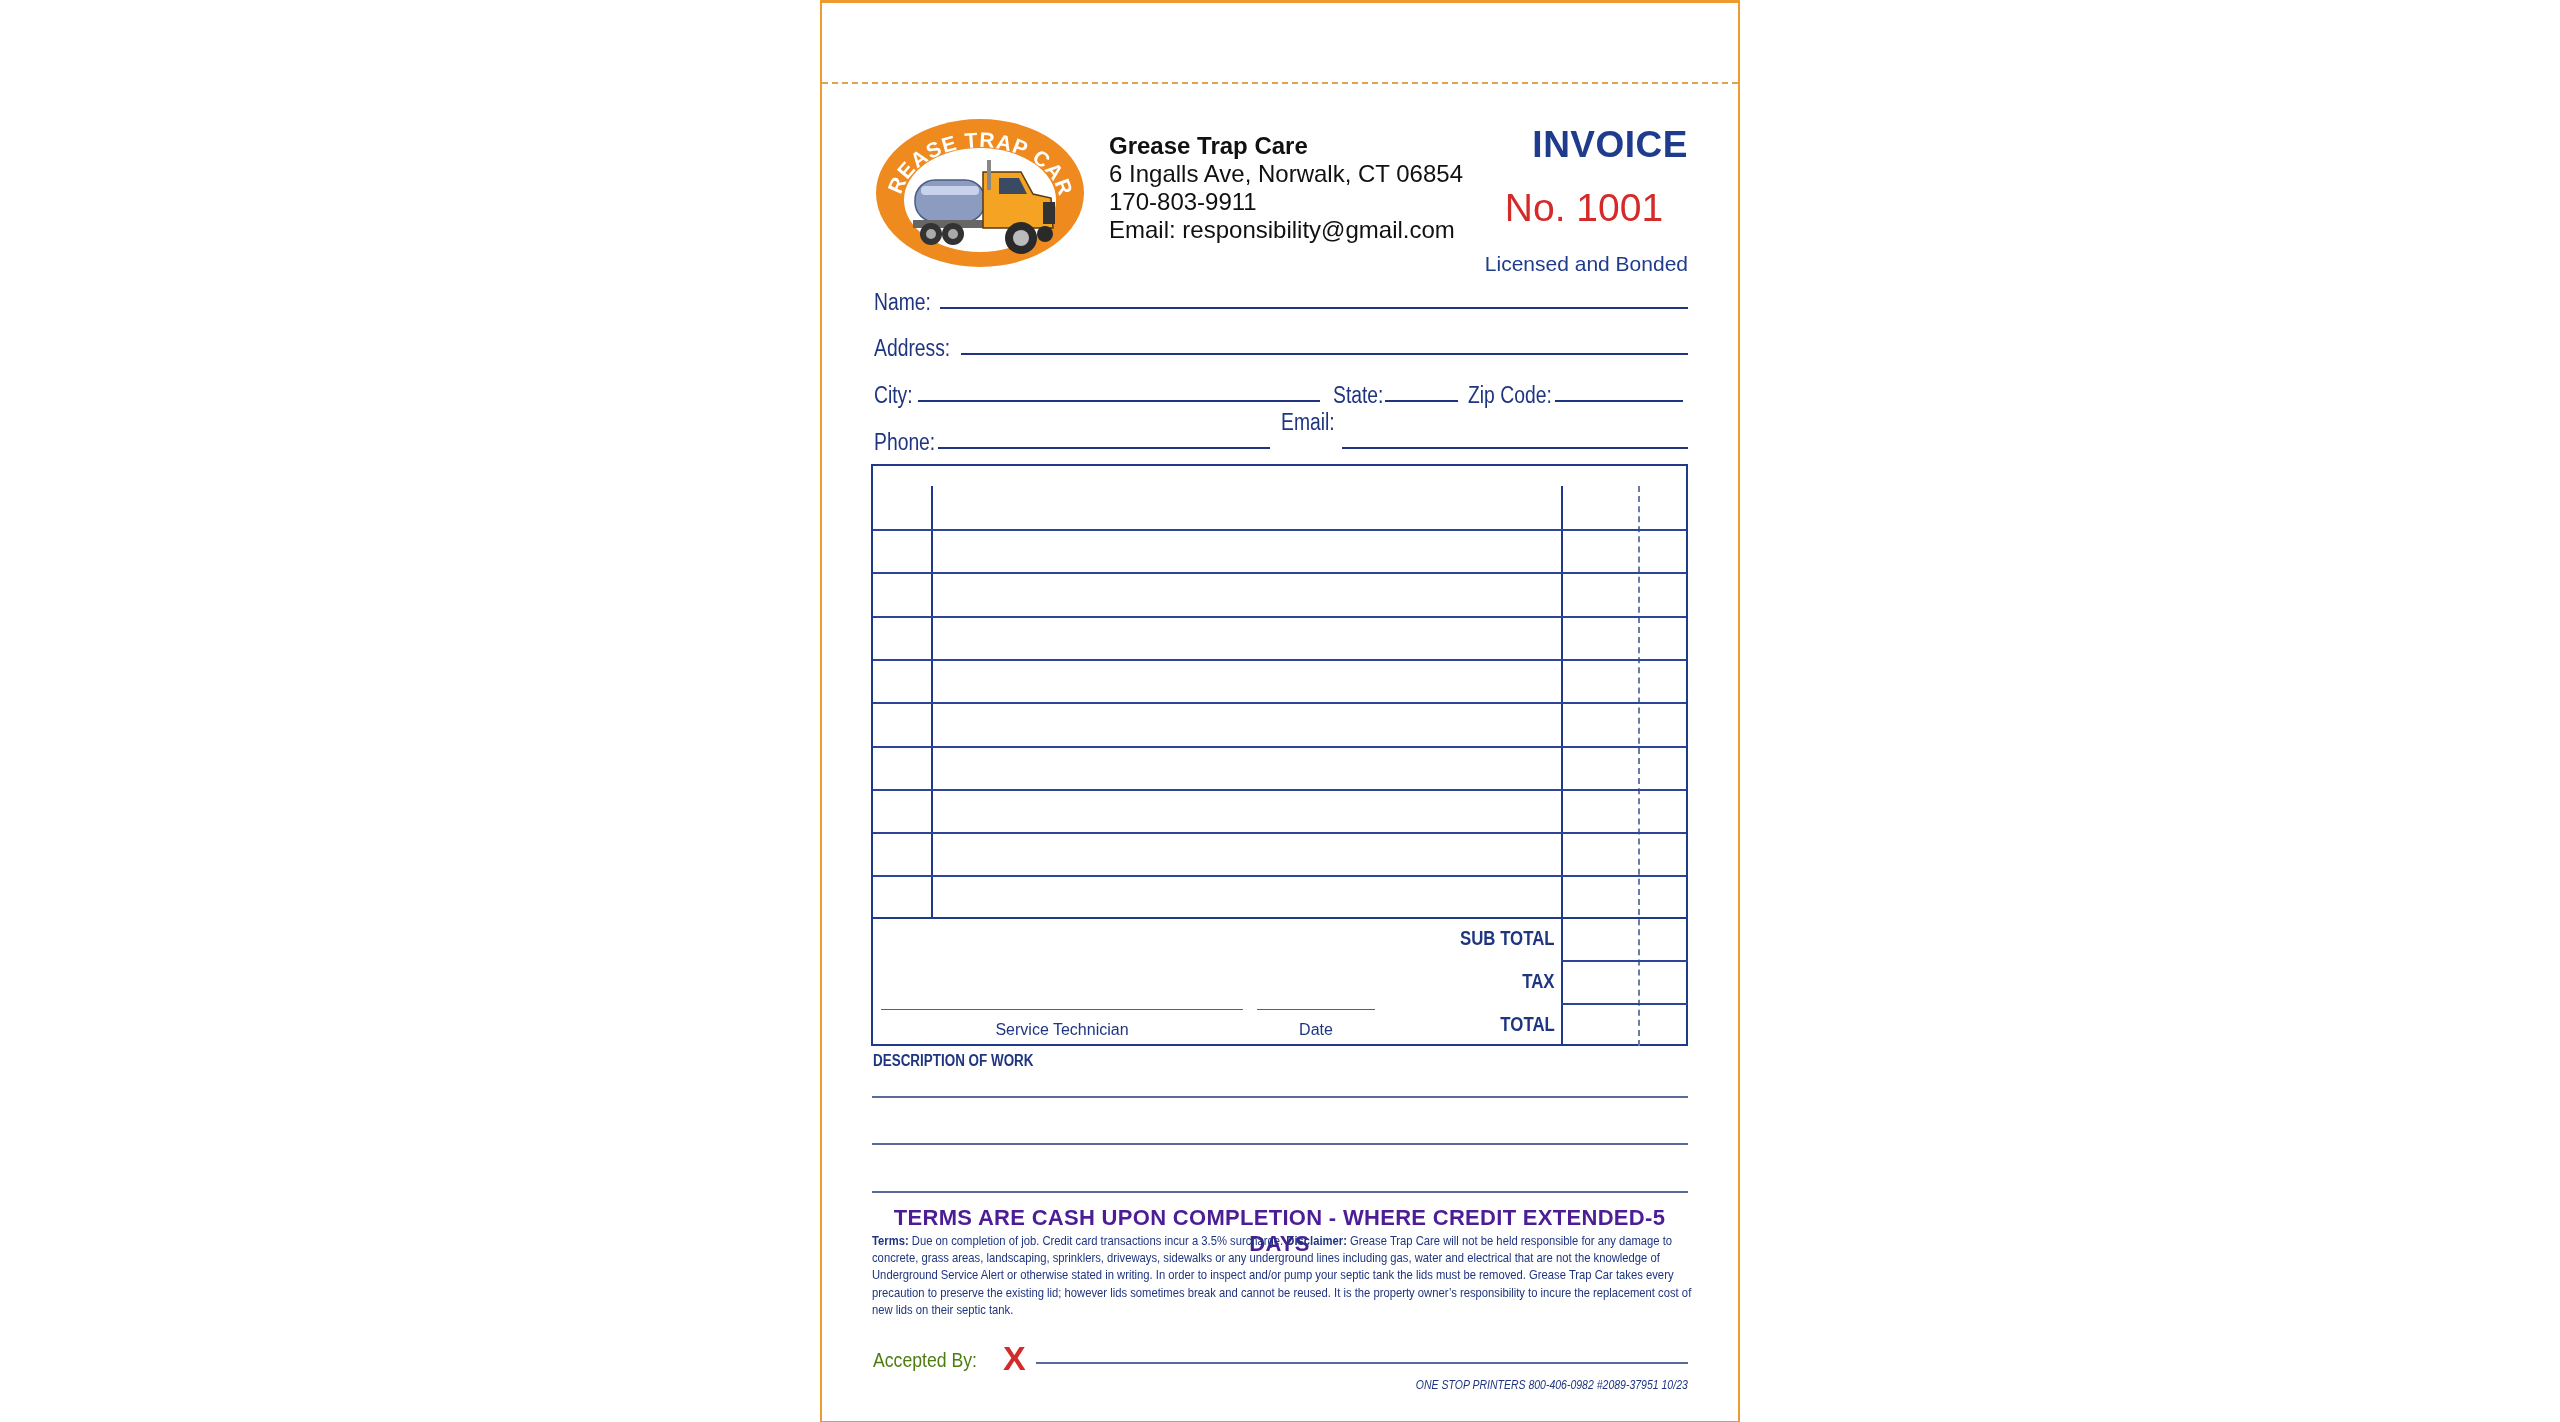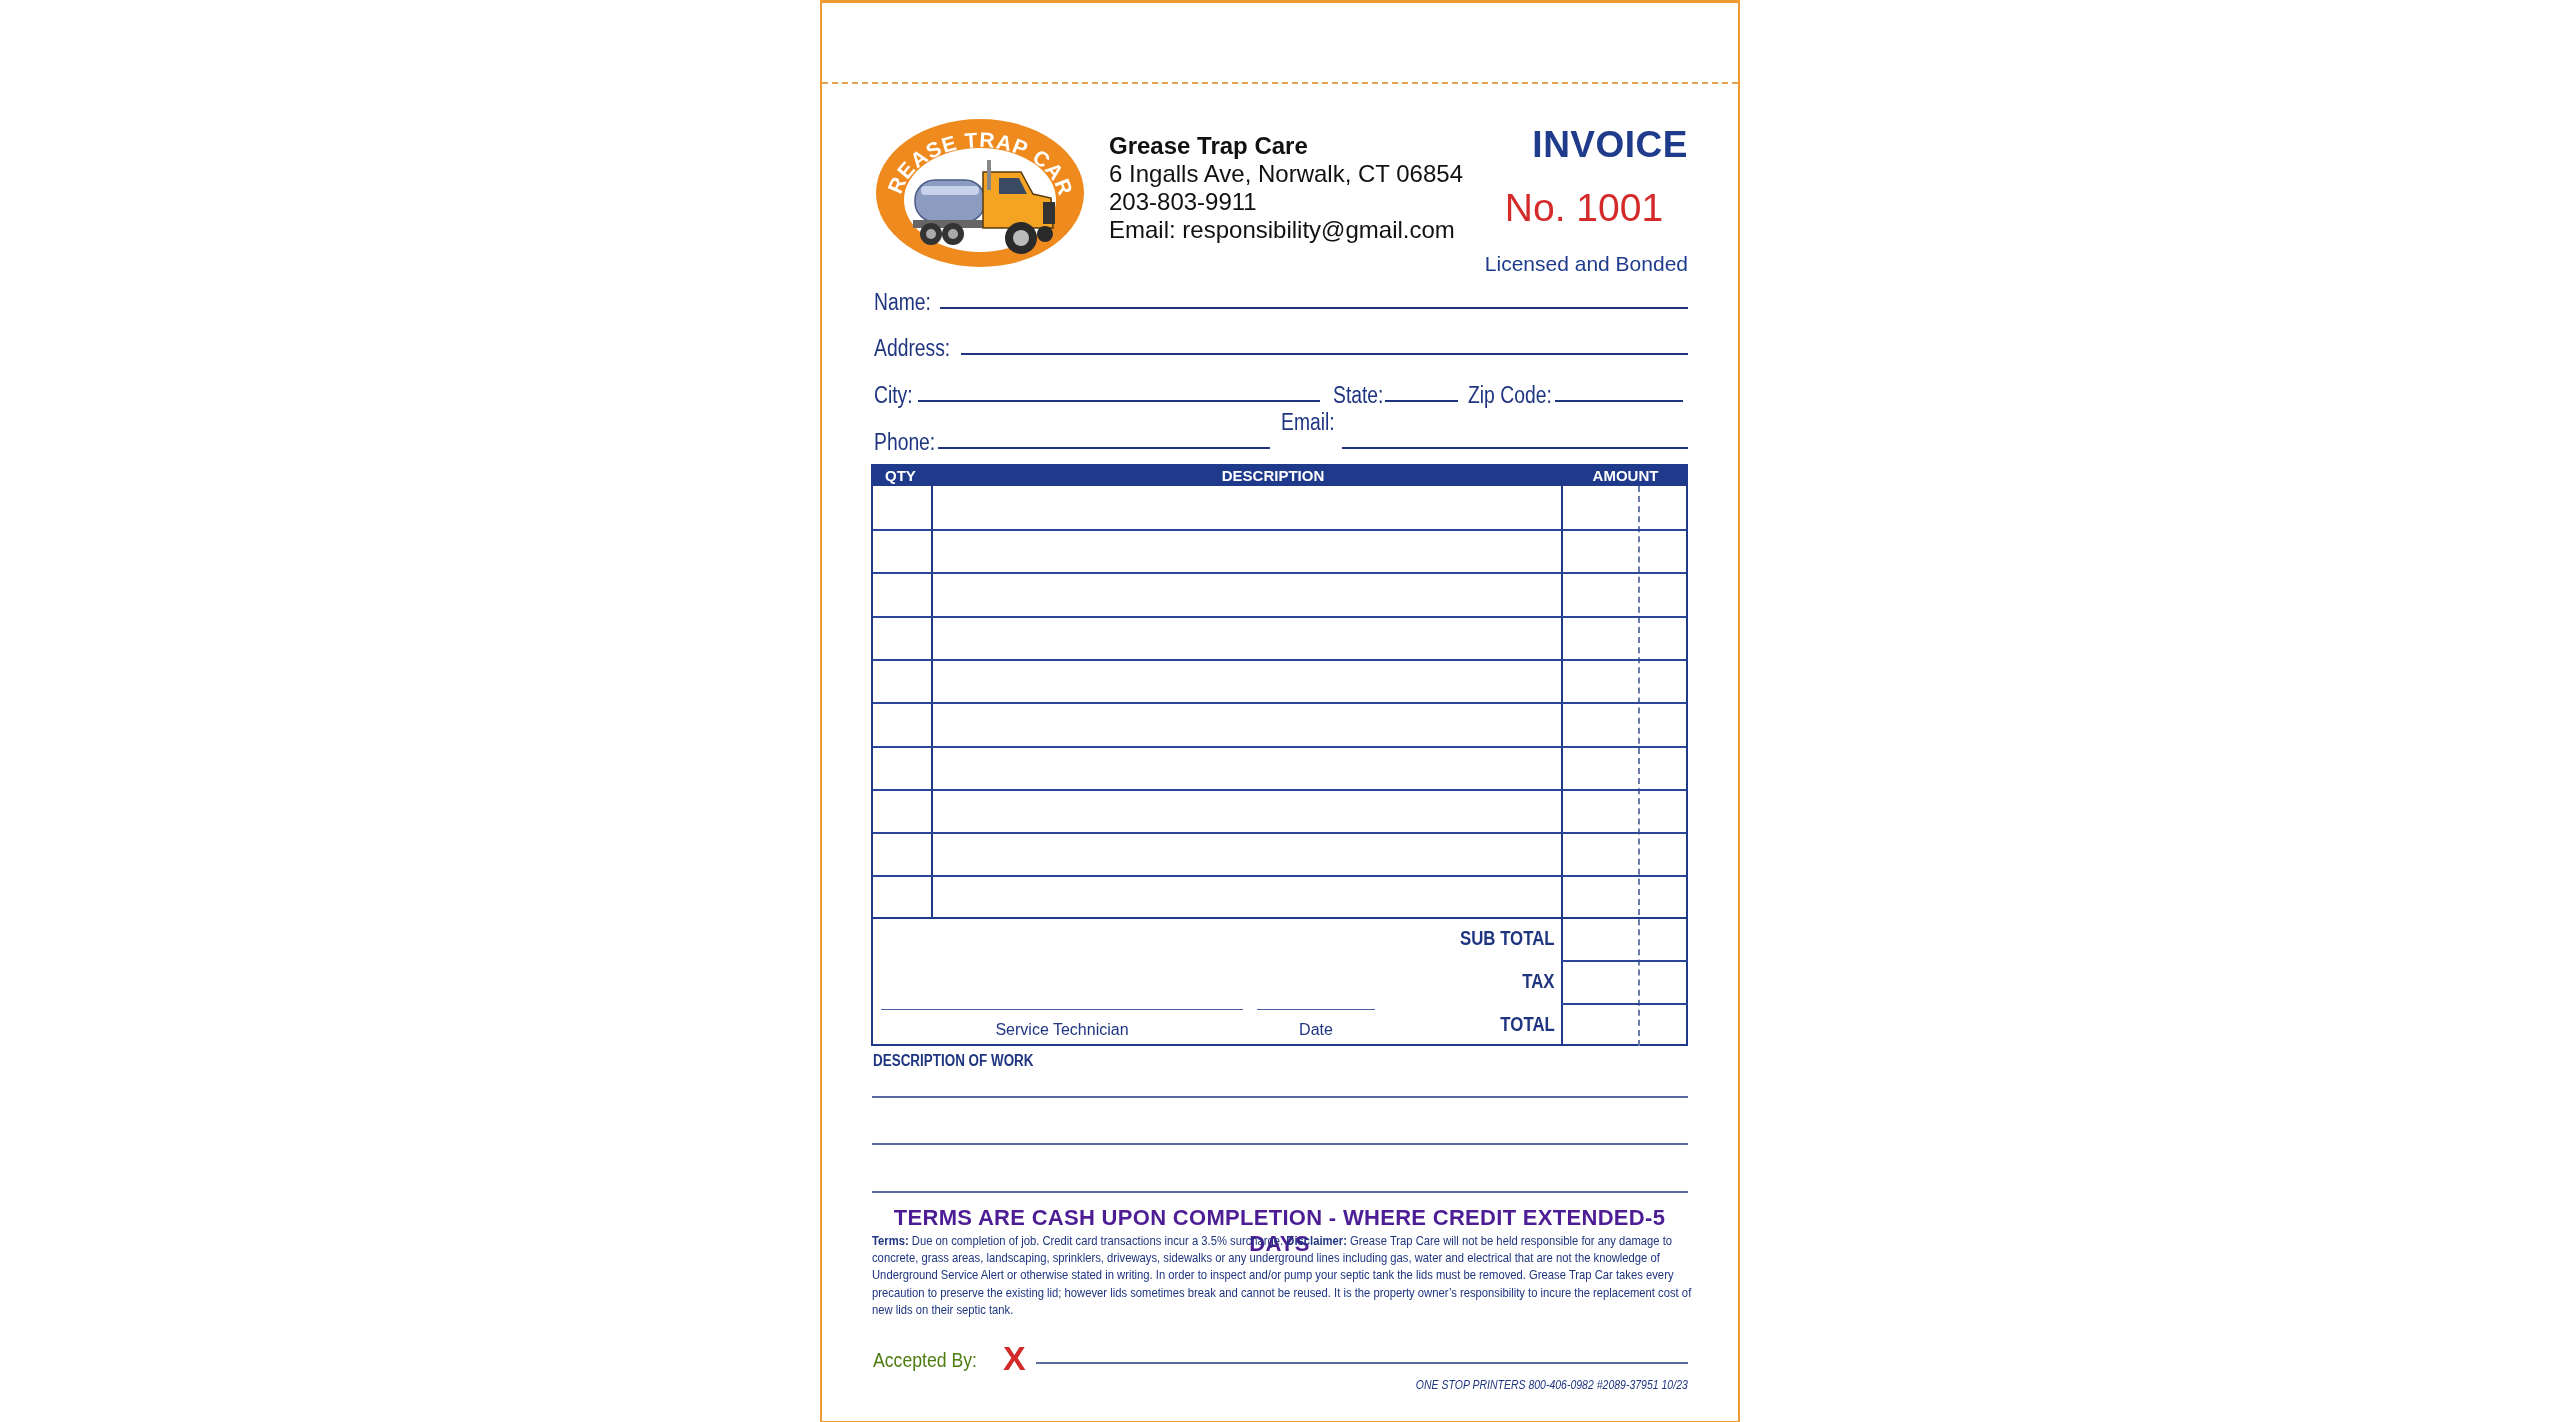--- a/index.html
+++ b/index.html
@@ -76,21 +76,21 @@
       <circle cx="80" cy="118" r="5" fill="#aaa"></circle>
     <circle cx="148" cy="122" r="16" fill="#2a2a2a"></circle>
       <circle cx="148" cy="122" r="8" fill="#bbb"></circle>
     <circle cx="172" cy="118" r="8" fill="#2a2a2a"></circle>
   </svg>
 </div>
 
 <div class="abs company">
   <div class="name">Grease Trap Care</div>
   <div>6 Ingalls Ave, Norwalk, CT 06854</div>
-  <div>203-803-9911</div>
+  <div>170-803-9911</div>
   <div>Email: responsibility@gmail.com</div>
 </div>
 
 <div class="abs invoice-word">INVOICE</div>
 <div class="abs inv-no">No. 1001</div>
 <div class="abs licensed">Licensed and Bonded</div>
 
 <div class="abs field-label" style="left:874px; top:283px;"><span class="condensed">Name:</span></div>
 <div class="uline" style="left:940px; width:748px; top:307px;"></div>
 
@@ -106,25 +106,20 @@
 <div class="abs field-label" style="left:1468px; top:376px;"><span class="condensed">Zip Code:</span></div>
 <div class="uline" style="left:1555px; width:128px; top:400px;"></div>
 
 <div class="abs field-label" style="left:874px; top:423px;"><span class="condensed">Phone:</span></div>
 <div class="uline" style="left:938px; width:332px; top:447px;"></div>
 
 <div class="abs field-label" style="left:1281px; top:403px;"><span class="condensed">Email:</span></div>
 <div class="uline" style="left:1342px; width:346px; top:447px;"></div>
 
 <div class="abs table">
-  <div class="thead">
-    <span style="left:12px;">QTY</span>
-    <span style="left:270px; width:260px; text-align:center;">DESCRIPTION</span>
-    <span style="left:690px; width:125px; text-align:center;">AMOUNT</span>
-  </div>
 
   <div class="vline" style="left:58px; top:20px; height:433px;"></div>
   <div class="vline" style="left:688px; top:20px; height:560px;"></div>
   <div class="dline" style="left:765px; top:20px; height:560px;"></div>
 
   <div class="hline" style="left:0; width:100%; top:63px;"></div>
   <div class="hline" style="left:0; width:100%; top:106px;"></div>
   <div class="hline" style="left:0; width:100%; top:150px;"></div>
   <div class="hline" style="left:0; width:100%; top:193px;"></div>
   <div class="hline" style="left:0; width:100%; top:236px;"></div>

